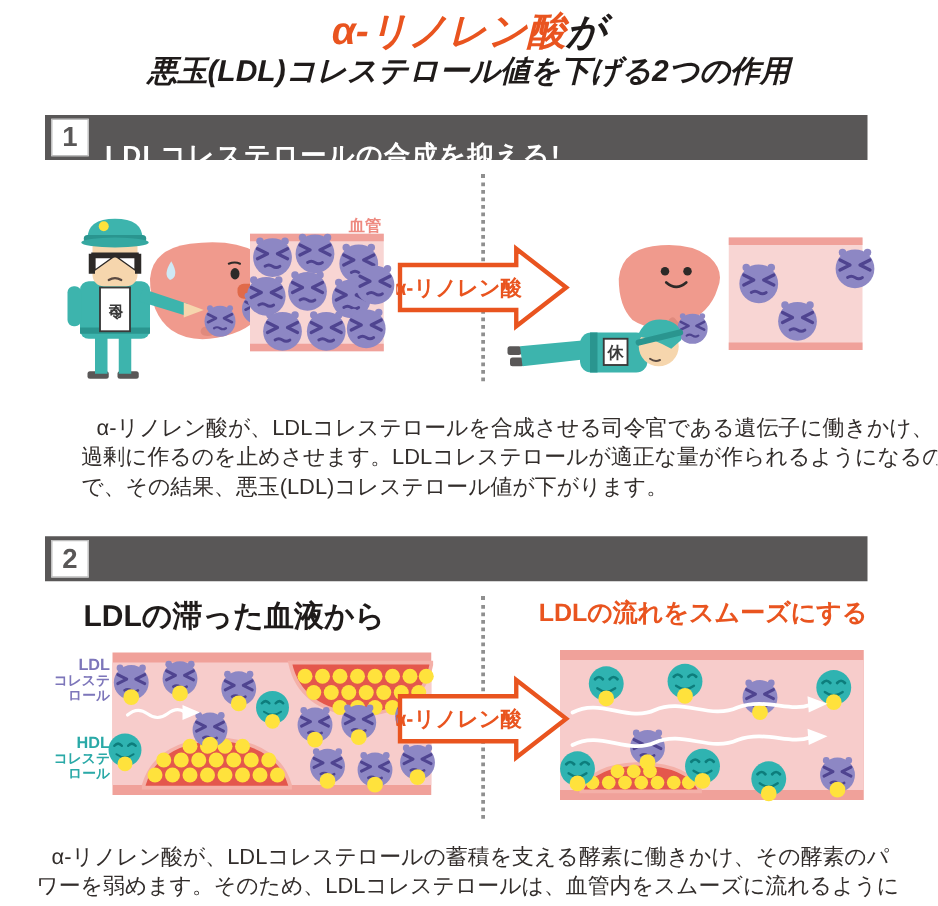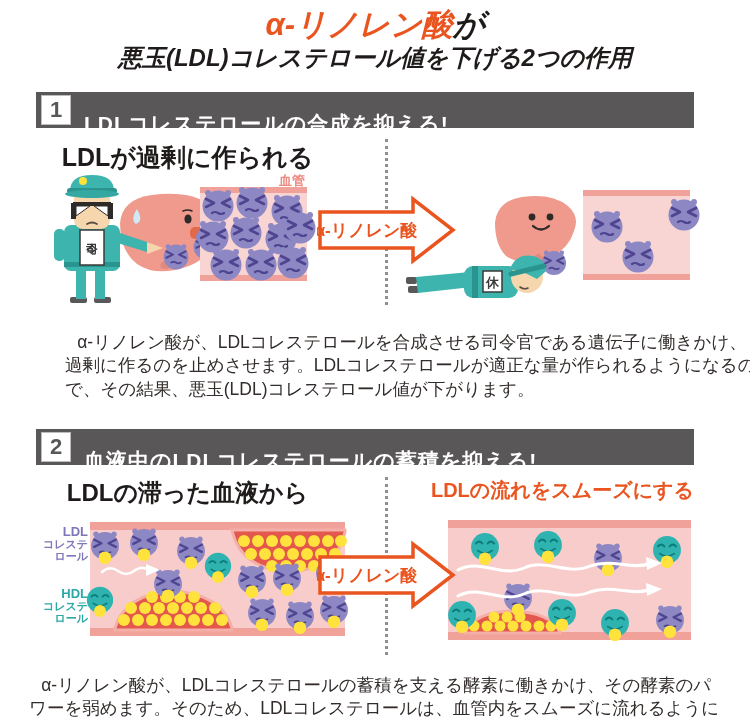--- a/index.html
+++ b/index.html
@@ -66,21 +66,20 @@
   <div class="title">
     <div class="l1"><span class="hl">α-リノレン酸</span><span>が</span></div>
     <div class="l2">悪玉(LDL)コレステロール値を下げる2つの作用</div>
   </div>
 
   <div class="bar bar1">
     <div class="num">1</div>
     <div class="lbl">LDLコレステロールの合成を抑える!</div>
   </div>
 
-  <div class="subhead sh1l">LDLが過剰に作られる</div>
 
   <div class="divider d1"></div>
 
   <svg class="illus i1" width="670" height="134" viewBox="0 0 670 134">
 
     <g>
       <path d="M80,50 Q82,26 112,22 Q150,17 170,32 Q184,44 178,62 Q170,86 146,94 Q116,104 97,91 Q80,78 80,50 Z" fill="#f09a8d"></path>
       <path d="M97,36 q-7,11 -1,15 q8,-3 1,-15" fill="#cfe9f5"></path>
       <ellipse cx="148" cy="46" rx="3.6" ry="4.6" fill="#2d2a28"></ellipse>
       <ellipse cx="168" cy="46" rx="3.6" ry="4.6" fill="#2d2a28"></ellipse>
@@ -206,21 +205,20 @@
 
   <svg class="arrow-wrap a1" viewBox="0 0 140 70">
     <polygon points="3,17 96,17 96,4 136,35 96,66 96,53 3,53" fill="#ffffff" stroke="#e9541f" stroke-width="3.5" stroke-linejoin="miter"></polygon>
     <text x="49" y="41" text-anchor="middle" font-size="17" font-weight="bold" fill="#e9541f">α-リノレン酸</text>
   </svg>
 
   <p class="desc desc1">α-リノレン酸が、LDLコレステロールを合成させる司令官である遺伝子に働きかけ、過剰に作るのを止めさせます。LDLコレステロールが適正な量が作られるようになるので、その結果、悪玉(LDL)コレステロール値が下がります。</p>
 
   <div class="bar bar2">
     <div class="num">2</div>
-    <div class="lbl">血液中のLDLコレステロールの蓄積を抑える!</div>
   </div>
 
   <div class="subhead sh2l">LDLの滞った血液から</div>
   <div class="subhead orange sh2r">LDLの流れをスムーズにする</div>
 
   <div class="divider d2"></div>
 
   <svg class="illus i2" width="670" height="130" viewBox="0 0 670 130">
 
     <g font-weight="bold" fill="#7d76ba" text-anchor="end">

